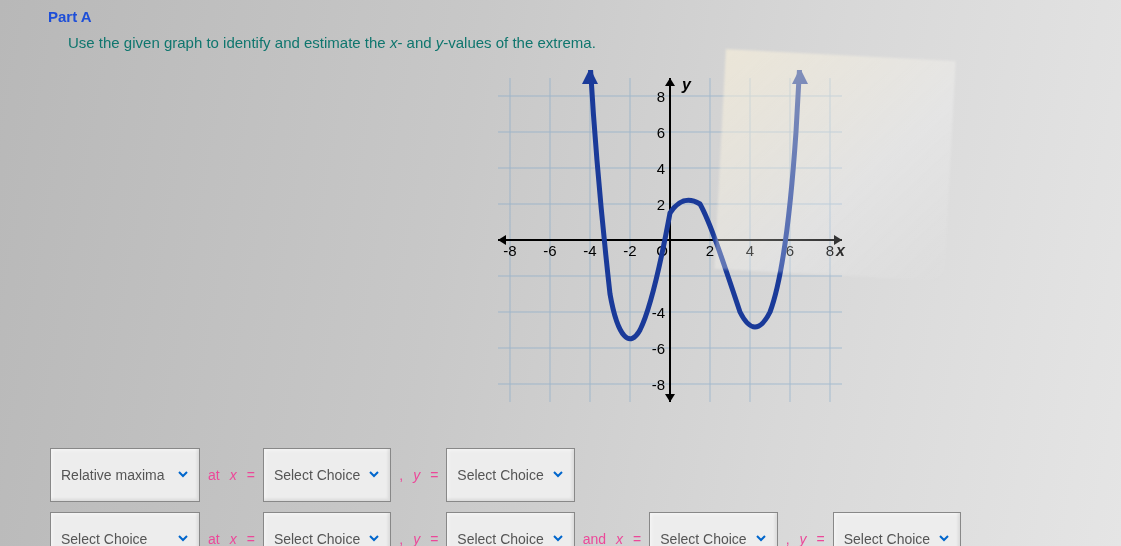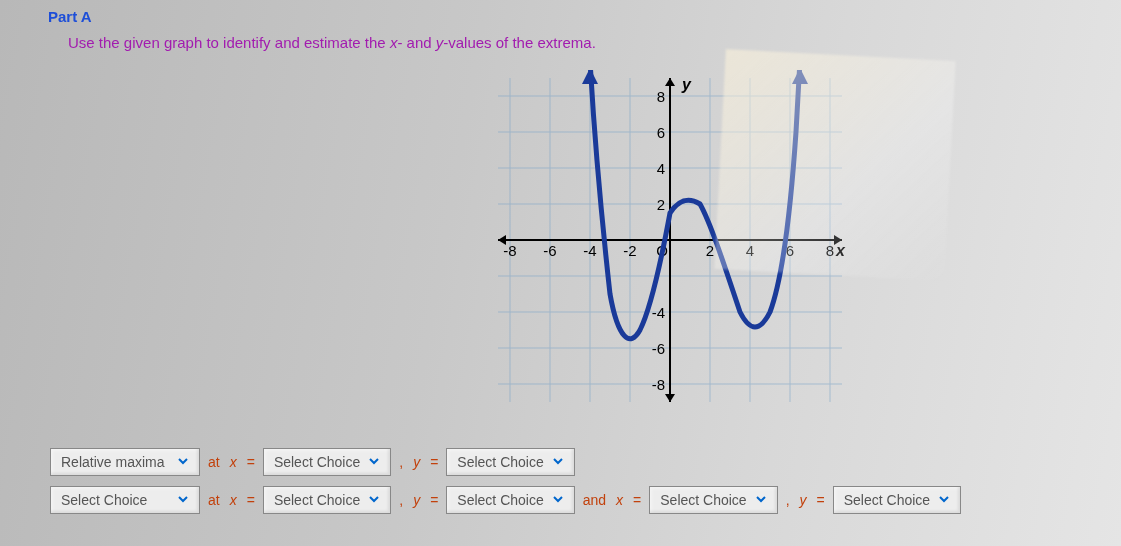--- a/index.html
+++ b/index.html
@@ -18,21 +18,21 @@
     left: 48px;
     font-weight: bold;
     font-size: 15px;
     color: #1d4ed8;
   }
   .prompt {
     position: absolute;
     top: 34px;
     left: 68px;
     font-size: 15px;
-    color: #a21caf;
+    color: #0f766e;
   }
   .ital { font-style: italic; }
   .graph-area {
     position: absolute;
     top: 70px;
     left: 490px;
     width: 360px;
     height: 340px;
   }
   .graph-area svg { display:block; }
@@ -45,37 +45,37 @@
   }
   .row {
     display: flex;
     align-items: center;
     gap: 6px;
     margin-bottom: 10px;
   }
   .dropdown {
     border: 1px solid #888;
     background: #ededed;
-    padding: 5px 10px;
+    padding: 18px 10px;
     display: inline-flex;
     align-items: center;
     min-width: 130px;
     justify-content: space-between;
     cursor: pointer;
     color: #555;
     box-shadow: inset -2px -2px 3px rgba(0,0,0,0.08), inset 2px 2px 3px rgba(255,255,255,0.4);
   }
   .dropdown.narrow { min-width: 118px; }
   .dropdown.wide { min-width: 150px; }
   .chev {
     margin-left: 8px;
     color: #0066cc;
   }
   .plain {
-    color: #c2410c;
+    color: #ec4899;
     padding: 0 2px;
   }
   
   .overlay-note {
     position: absolute;
     top: 55px;
     left: 720px;
     width: 230px;
     height: 220px;
     background: linear-gradient(135deg, rgba(255,245,220,0.55), rgba(255,255,255,0.25) 60%, rgba(255,255,255,0.0) 100%);

